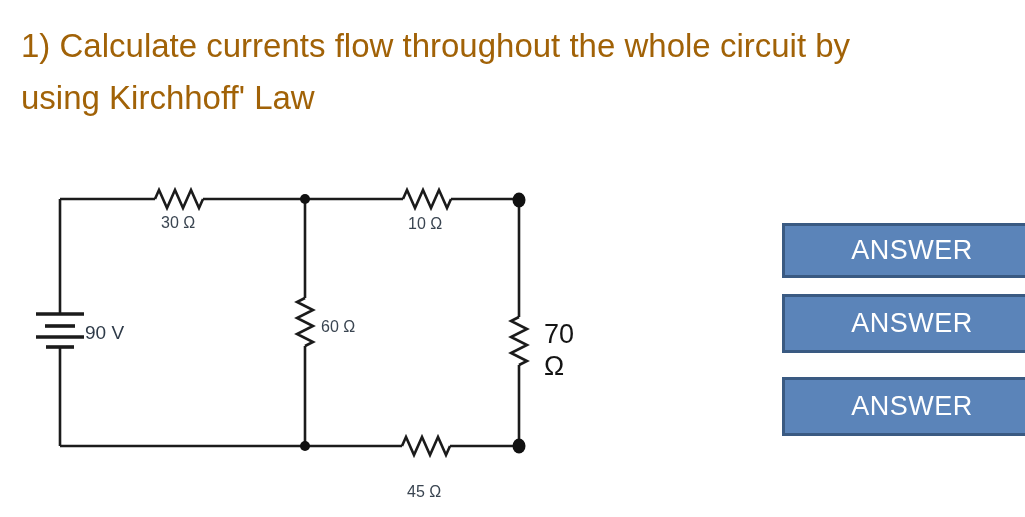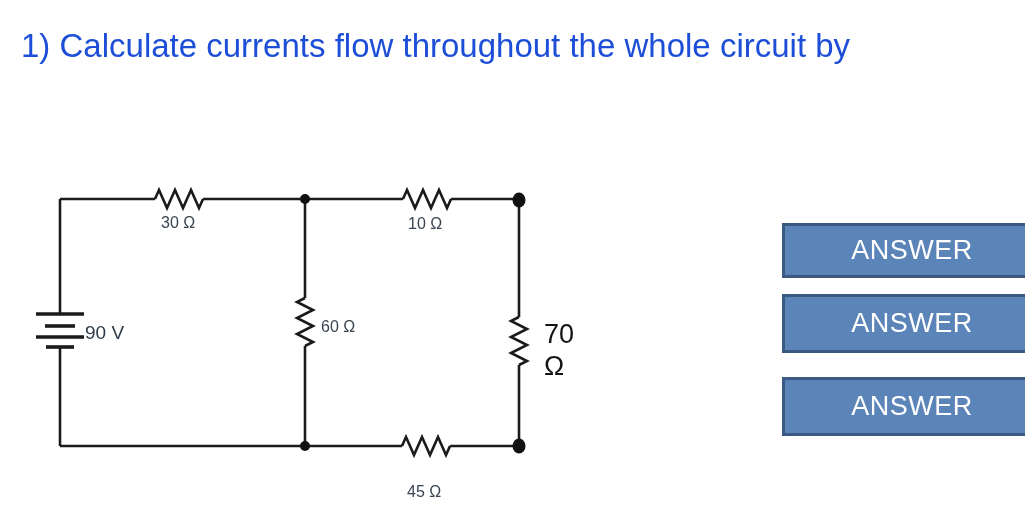--- a/index.html
+++ b/index.html
@@ -14,21 +14,21 @@
     overflow: hidden;
     font-family: "Liberation Sans", sans-serif;
   }
 
   
   .question-title {
     position: absolute;
     left: 21px;
     top: 20px;
     width: 990px;
-    color: #1d4ed8;
+    color: #a16207;
     font-size: 33px;
     line-height: 52px;
     font-weight: normal;
     letter-spacing: 0px;
   }
 
   
   .circuit-svg {
     position: absolute;
     left: 0;
@@ -87,20 +87,21 @@
   }
   .answer-btn-1 { top: 223px; height: 55px; }
   .answer-btn-2 { top: 294px; height: 59px; }
   .answer-btn-3 { top: 377px; height: 59px; }
 </style>
 </head>
 <body>
 
 <div class="question-title">
   <div>1) Calculate currents flow throughout the whole circuit by</div>
+  <div>using Kirchhoff' Law</div>
 </div>
 
 <svg class="circuit-svg" viewBox="0 0 640 357">
 
   <path class="wire" d="M60,39 H155 M203,39 H403 M451,39 H519
            M60,286 H402 M450,286 H519
            M60,39 V154 M60,187 V286
            M305,39 V138 M305,186 V286
            M519,39 V157 M519,205 V286"></path>
 

